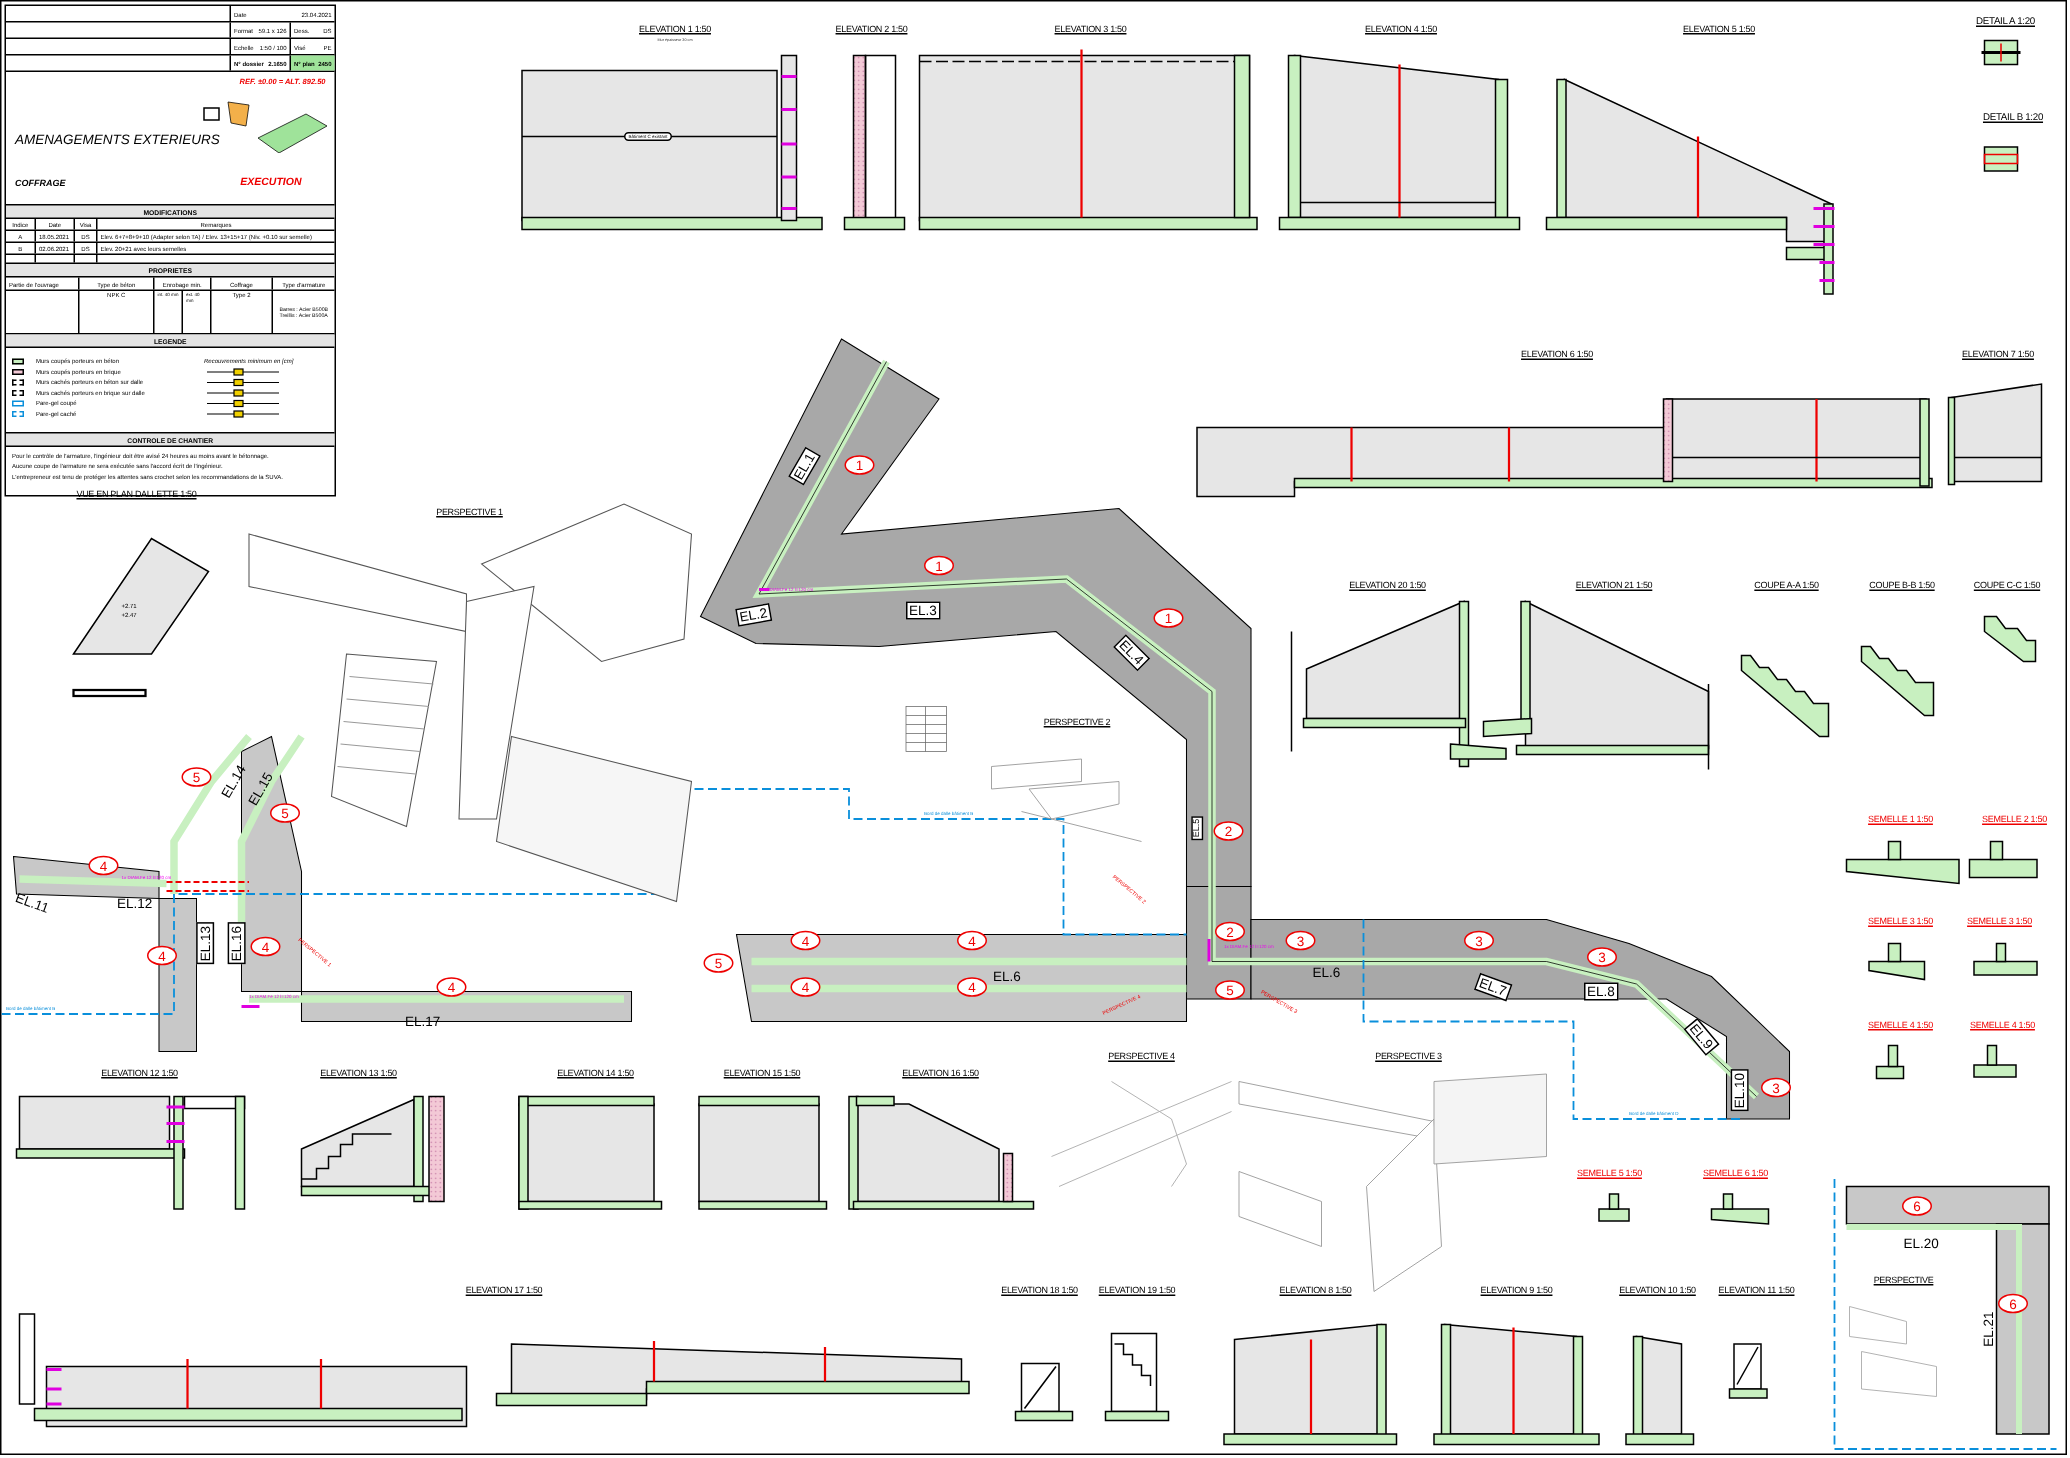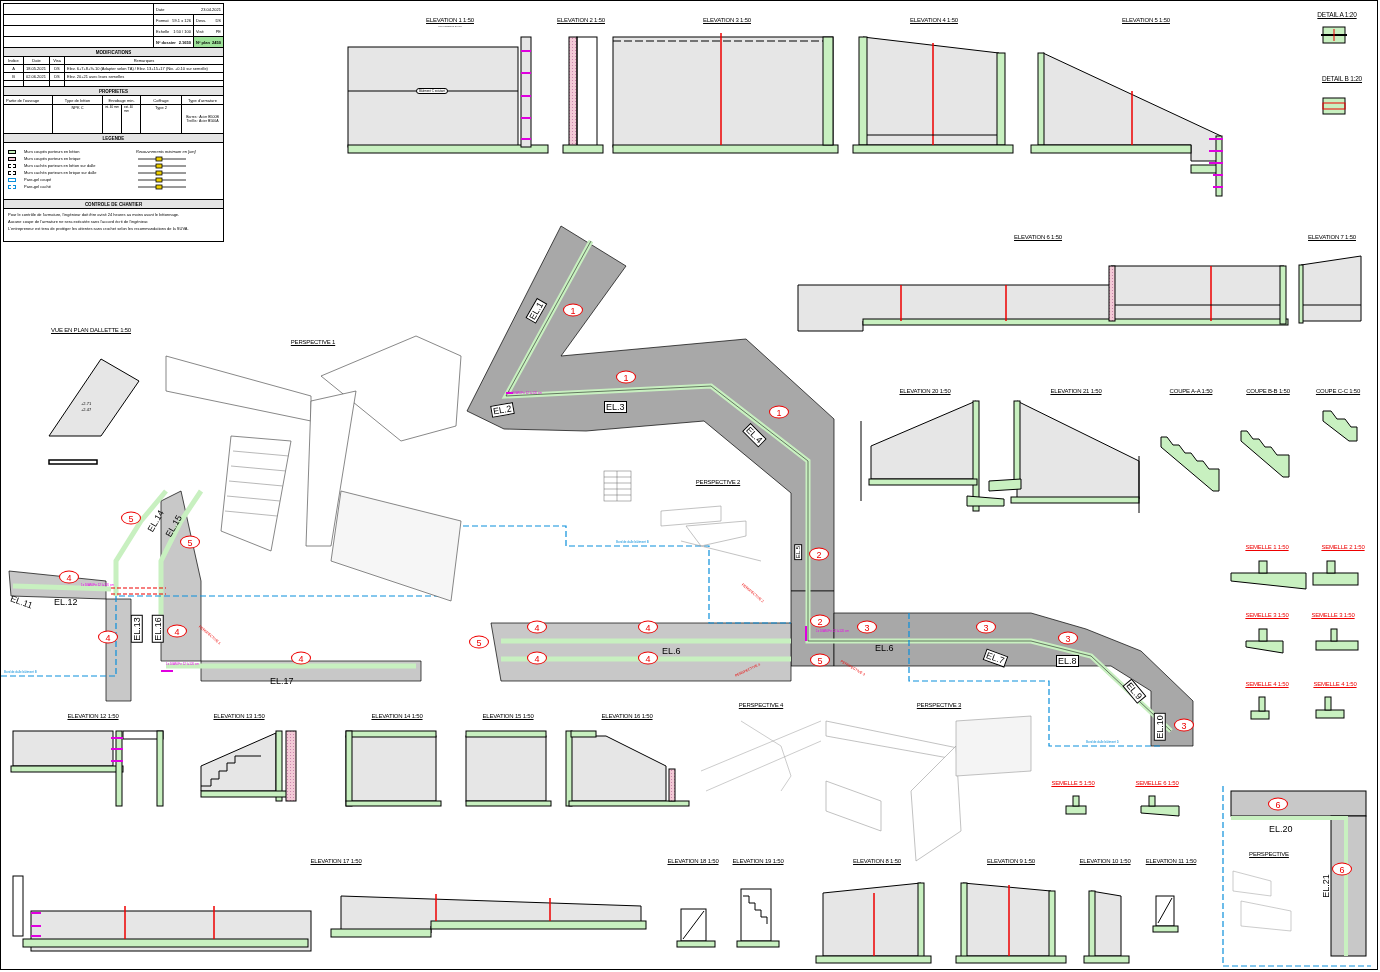--- a/index.html
+++ b/index.html
@@ -391,20 +391,31 @@
   <div class="row" style="height:10px;">
     <div class="cell" style="width:150px;"></div>
     <div class="cell" style="width:40px;justify-content:space-between;font-weight:bold;">
           <span>N° dossier</span>
           <span>2.1650</span>
         </div>
     <div class="cell green" style="width:29px;justify-content:space-between;border-right:none;">
           <span>N° plan</span>
           <span>2450</span>
         </div>
+  </div>
+  <div class="proj">
+    <div class="ref">REF. ±0.00 = ALT. 892.50</div>
+    <svg width="90" height="40" style="left:130px;top:14px;">
+      <rect x="2" y="10" width="10" height="8" fill="#fff" stroke="#000"></rect>
+      <polygon points="18,6 32,8 30,22 20,20" fill="#f3b04a" stroke="#000" stroke-width="0.5"></polygon>
+      <polygon points="38,30 70,14 84,22 52,40" fill="#9fe39a" stroke="#000" stroke-width="0.5"></polygon>
+    </svg>
+    <div class="name">AMENAGEMENTS EXTERIEURS</div>
+    <div class="cof">COFFRAGE</div>
+    <div class="exe">EXECUTION</div>
   </div>
   <div class="hdr">MODIFICATIONS</div>
   <div class="row" style="height:7px;">
     <div class="cell" style="width:20px;justify-content:center;">Indice</div>
     <div class="cell" style="width:26px;justify-content:center;">Date</div>
     <div class="cell" style="width:15px;justify-content:center;">Visa</div>
     <div class="cell" style="flex:1;justify-content:center;border-right:none;">Remarques</div>
   </div>
   <div class="row" style="height:7px;">
     <div class="cell" style="width:20px;justify-content:center;">A</div>
@@ -567,21 +578,21 @@
 <div class="el" style="left:603px;top:400px;">EL.3</div>
 <div class="el" style="left:742px;top:428px;transform:rotate(45deg);">EL.4</div>
 <div class="el" style="left:789px;top:547px;transform:rotate(-90deg);font-size:6px;">EL.5</div>
 <div class="el" style="left:660px;top:645px;border:none;background:transparent;">EL.6</div>
 <div class="el" style="left:873px;top:642px;border:none;background:transparent;">EL.6</div>
 <div class="el" style="left:983px;top:651px;transform:rotate(20deg);">EL.7</div>
 <div class="el" style="left:1055px;top:654px;">EL.8</div>
 <div class="el" style="left:1122px;top:684px;transform:rotate(50deg);">EL.9</div>
 <div class="el" style="left:1145px;top:720px;transform:rotate(-90deg);">EL.10</div>
 <div class="el" style="left:8px;top:596px;transform:rotate(20deg);border:none;background:transparent;">EL.11</div>
-<div class="el" style="left:52px;top:596px;border:none;background:transparent;">EL.12</div>
+<div class="el" style="left:76px;top:596px;border:none;background:transparent;">EL.12</div>
 <div class="el" style="left:122px;top:622px;transform:rotate(-90deg);">EL.13</div>
 <div class="el" style="left:142px;top:515px;transform:rotate(-60deg);border:none;background:transparent;">EL.14</div>
 <div class="el" style="left:160px;top:520px;transform:rotate(-60deg);border:none;background:transparent;">EL.15</div>
 <div class="el" style="left:143px;top:622px;transform:rotate(-90deg);">EL.16</div>
 <div class="el" style="left:268px;top:675px;border:none;background:transparent;">EL.17</div>
 <div class="el" style="left:1267px;top:823px;border:none;background:transparent;">EL.20</div>
 <div class="el" style="left:1312px;top:880px;transform:rotate(-90deg);border:none;background:transparent;">EL.21</div>
 
 <div class="mag" style="left:508px;top:390px;">1x DIAM.Fe 12 l=120 cm</div>
 <div class="mag" style="left:815px;top:628px;">1x DIAM.Fe 12 l=120 cm</div>

